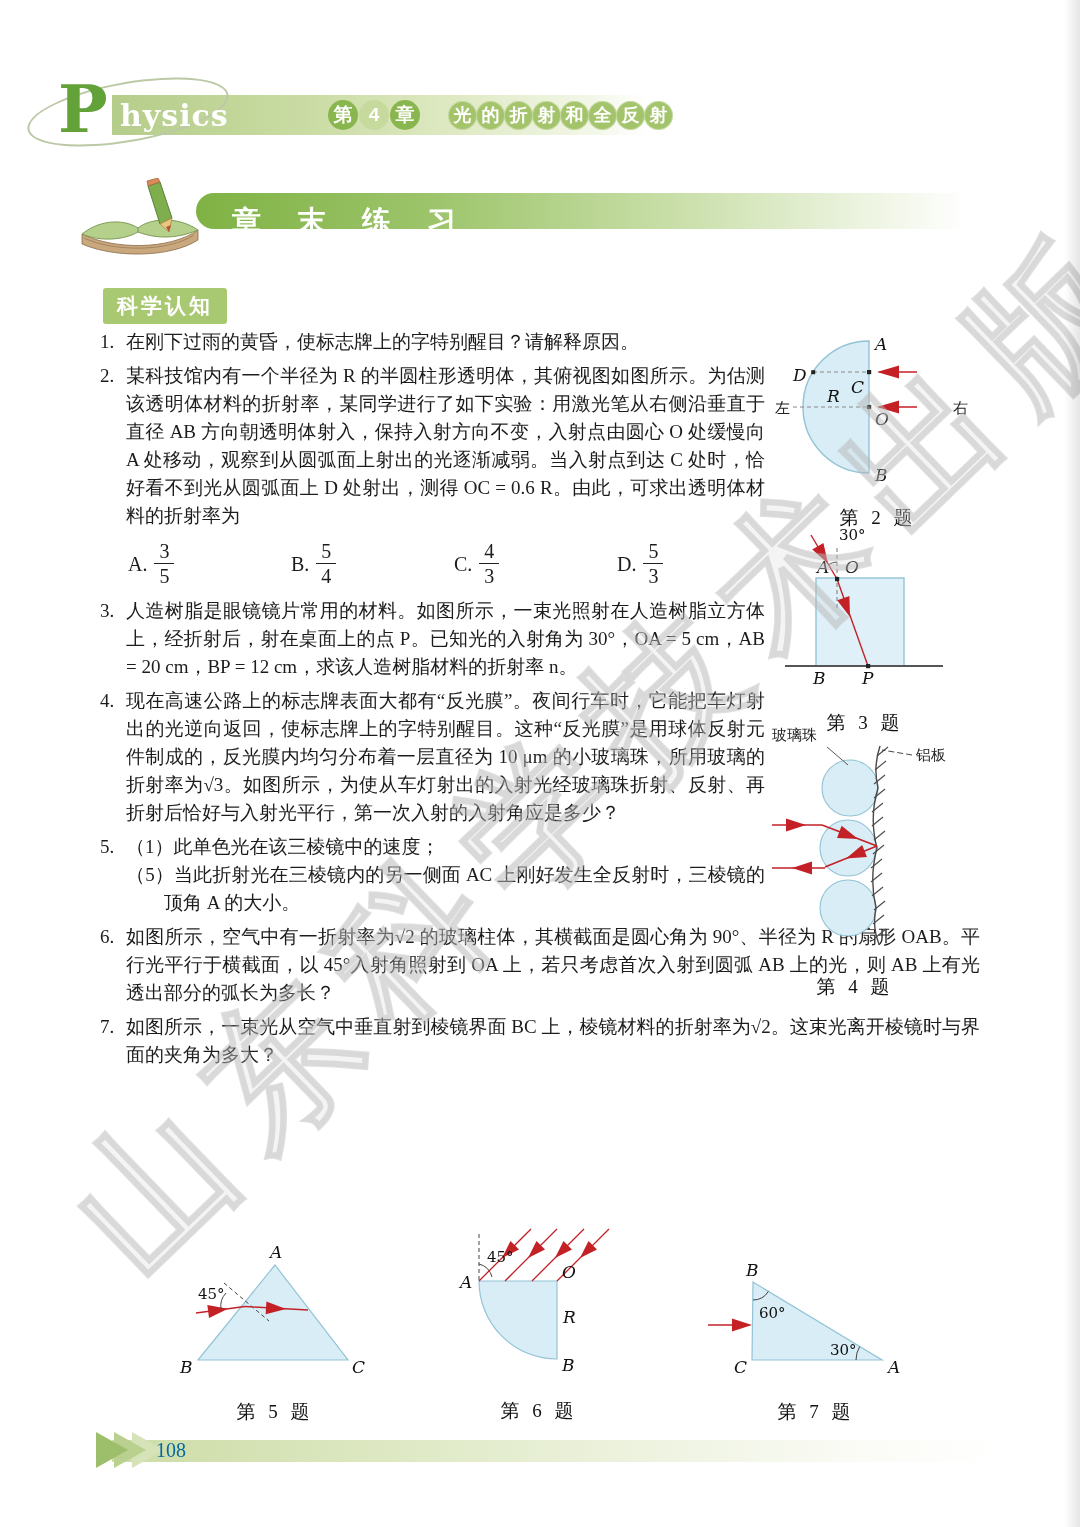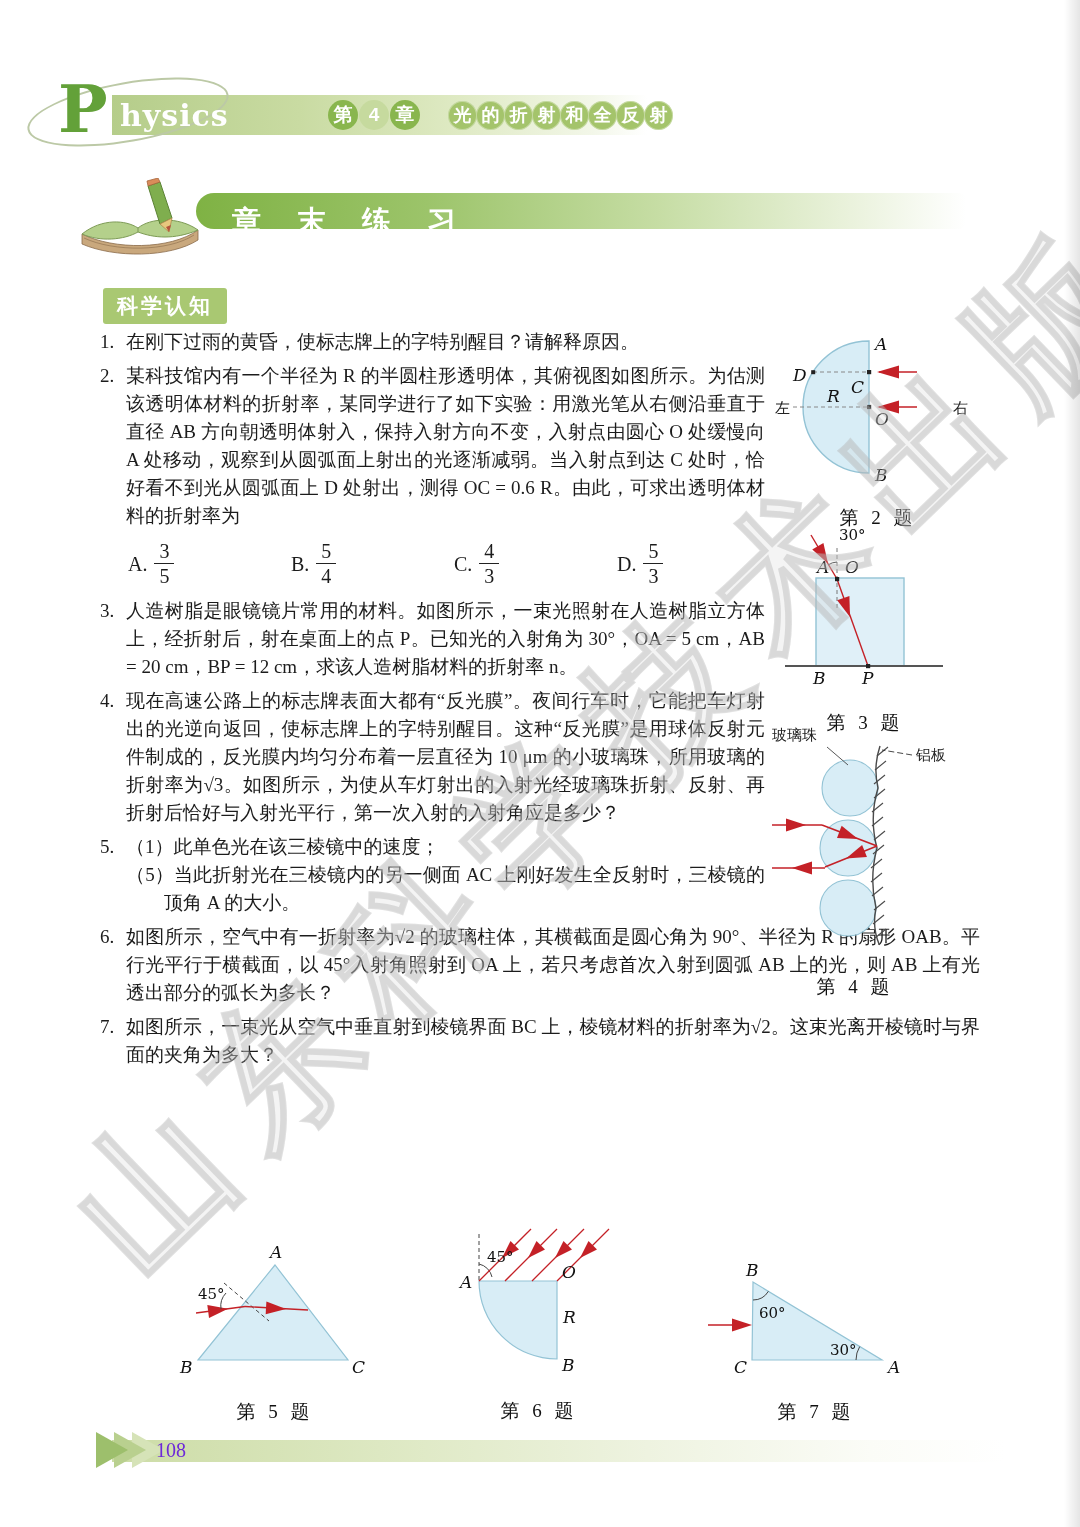--- a/index.html
+++ b/index.html
@@ -71,21 +71,21 @@
   .watermark{position:absolute;left:30px;top:1170px;width:1600px;transform-origin:0 0;
     transform:rotate(-44deg);font-size:150px;font-weight:bold;letter-spacing:28px;
     font-family:"DejaVu Serif",serif;color:rgba(205,205,205,0.22);
     -webkit-text-stroke:2px rgba(178,178,178,0.40);
     white-space:nowrap;z-index:5;pointer-events:none;}
 
   
   .foot-bar{position:absolute;left:112px;top:1440px;width:893px;height:22px;
     background:linear-gradient(90deg,#ccdca6,#dde8c2 30%,#eef3e0 60%,#fbfcf7 85%,#fff);}
   .foot-tris{position:absolute;left:96px;top:1430px;}
-  .page-num{position:absolute;left:156px;top:1439px;font-size:20px;color:#6d28d9;}
+  .page-num{position:absolute;left:156px;top:1439px;font-size:20px;color:#0369a1;}
   .edge-shade{position:absolute;right:0;top:0;width:16px;height:100%;
     background:linear-gradient(90deg,rgba(0,0,0,0),rgba(0,0,0,0.10));z-index:6;}
 </style>
 </head>
 <body>
 
 <div class="page">
 
   <div class="hdr-bar"></div>
   <div class="hdr-ellipse"></div>

